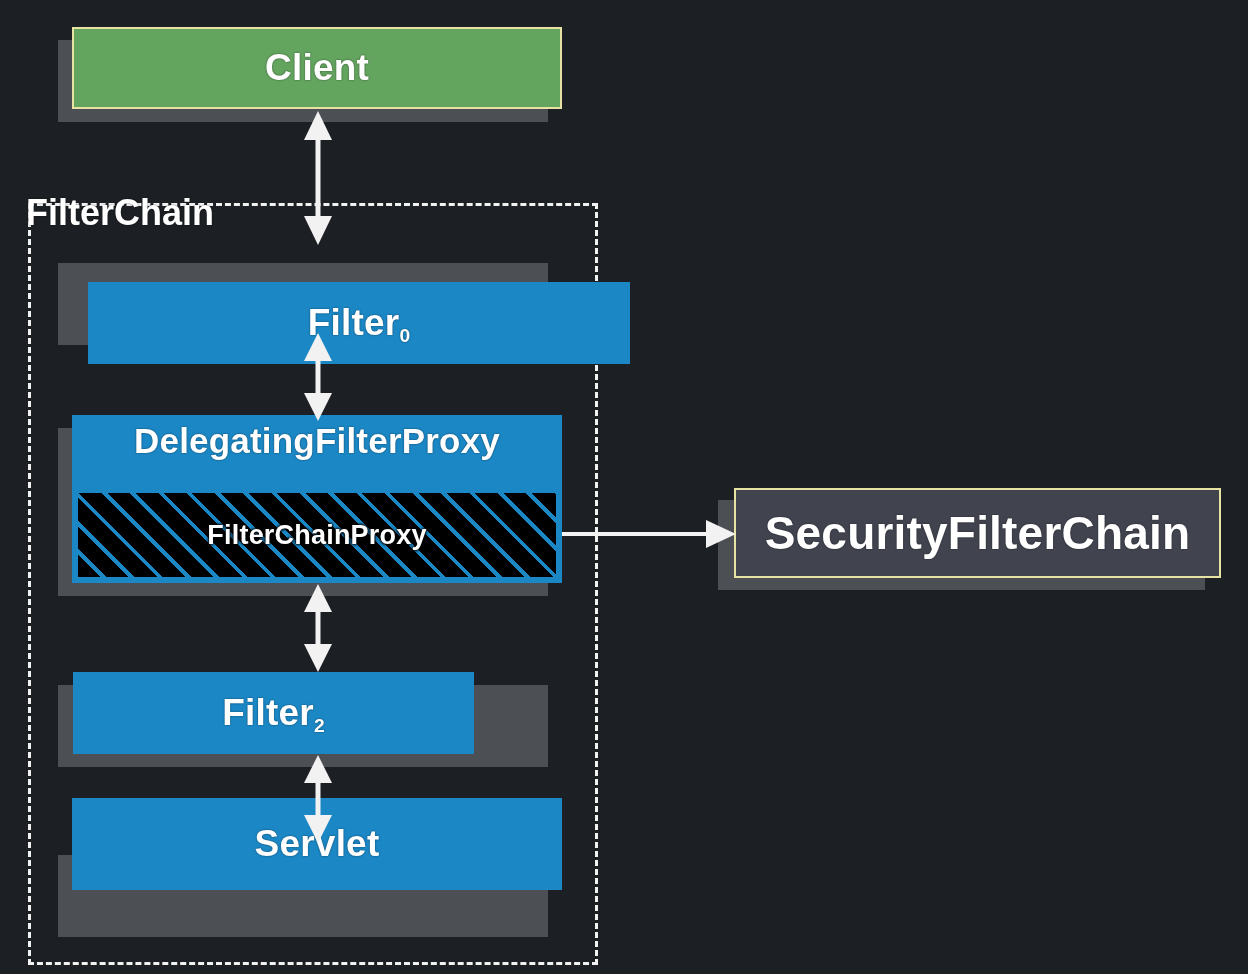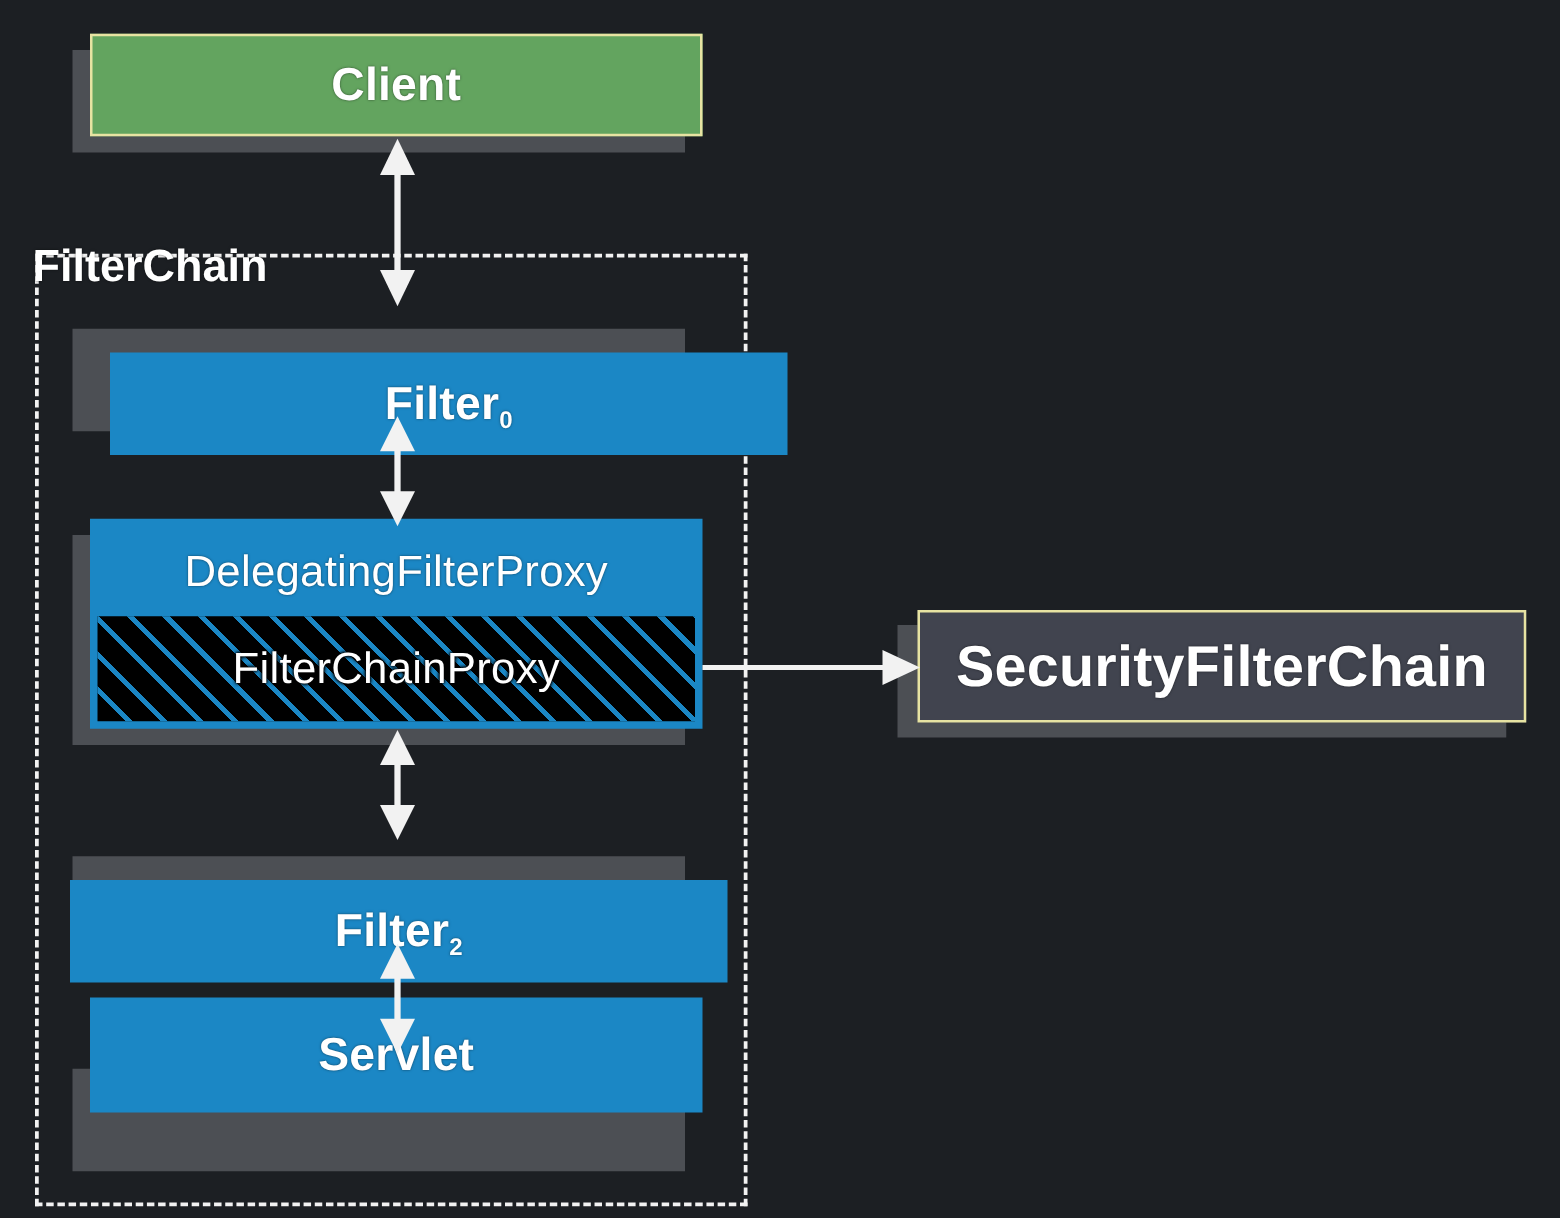--- a/index.html
+++ b/index.html
@@ -52,24 +52,24 @@
 
   
   .dfp {
     background: #1b87c5;
     display: block;
     padding: 0;
   }
   .dfp-title {
     position: absolute;
     left: 0; right: 0;
-    top: 23px;
+    top: 6px;
     text-align: center;
     font-size: 35px;
-    font-weight: normal;
+    font-weight: bold;
     color: #ffffff;
     text-shadow: 0 0 2px rgba(0,0,0,.55);
   }
   .fcp {
     position: absolute;
     left: 6px;
     right: 6px;
     bottom: 6px;
     height: 84px;
     box-sizing: border-box;
@@ -79,22 +79,22 @@
         rgba(0,0,0,0) 0px,
         rgba(0,0,0,0) 16px,
         #1b87c5 16px,
         #1b87c5 20px
     );
     display: flex;
     align-items: center;
     justify-content: center;
   }
   .fcp-label {
-    font-size: 35px;
-    font-weight: normal;
+    font-size: 27px;
+    font-weight: bold;
     color: #ffffff;
     text-shadow: 0 0 3px #000, 0 0 3px #000, 0 0 3px #000;
   }
 
   
   .sfc {
     background: #41444f;
     border: 2px solid #e7e3a2;
     font-size: 46px;
   }
@@ -183,21 +183,21 @@
     <span>SecurityFilterChain</span>
   </div>
 
   <svg class="v-arrow" style="left:296px; top:582px;" width="44" height="92" viewBox="0 0 44 92">
     <line x1="22" y1="18" x2="22" y2="74" stroke="#f2f2f2" stroke-width="5"></line>
     <polygon points="22,2 36,30 8,30" fill="#f2f2f2"></polygon>
     <polygon points="22,90 36,62 8,62" fill="#f2f2f2"></polygon>
   </svg>
 
   <div class="shadow" style="left:58px; top:685px; width:490px; height:82px;"></div>
-  <div class="node blue" style="left:56px; top:672px; width:526px; height:82px;margin-top:32px;">
+  <div class="node blue" style="left:73px; top:672px; width:401px; height:82px;">
     <span><span>Filter</span><sub>2</sub></span>
   </div>
 
   <svg class="v-arrow" style="left:296px; top:753px;" width="44" height="92" viewBox="0 0 44 92">
     <line x1="22" y1="18" x2="22" y2="74" stroke="#f2f2f2" stroke-width="5"></line>
     <polygon points="22,2 36,30 8,30" fill="#f2f2f2"></polygon>
     <polygon points="22,90 36,62 8,62" fill="#f2f2f2"></polygon>
   </svg>
 
   <div class="shadow" style="left:58px; top:855px; width:490px; height:82px;"></div>

